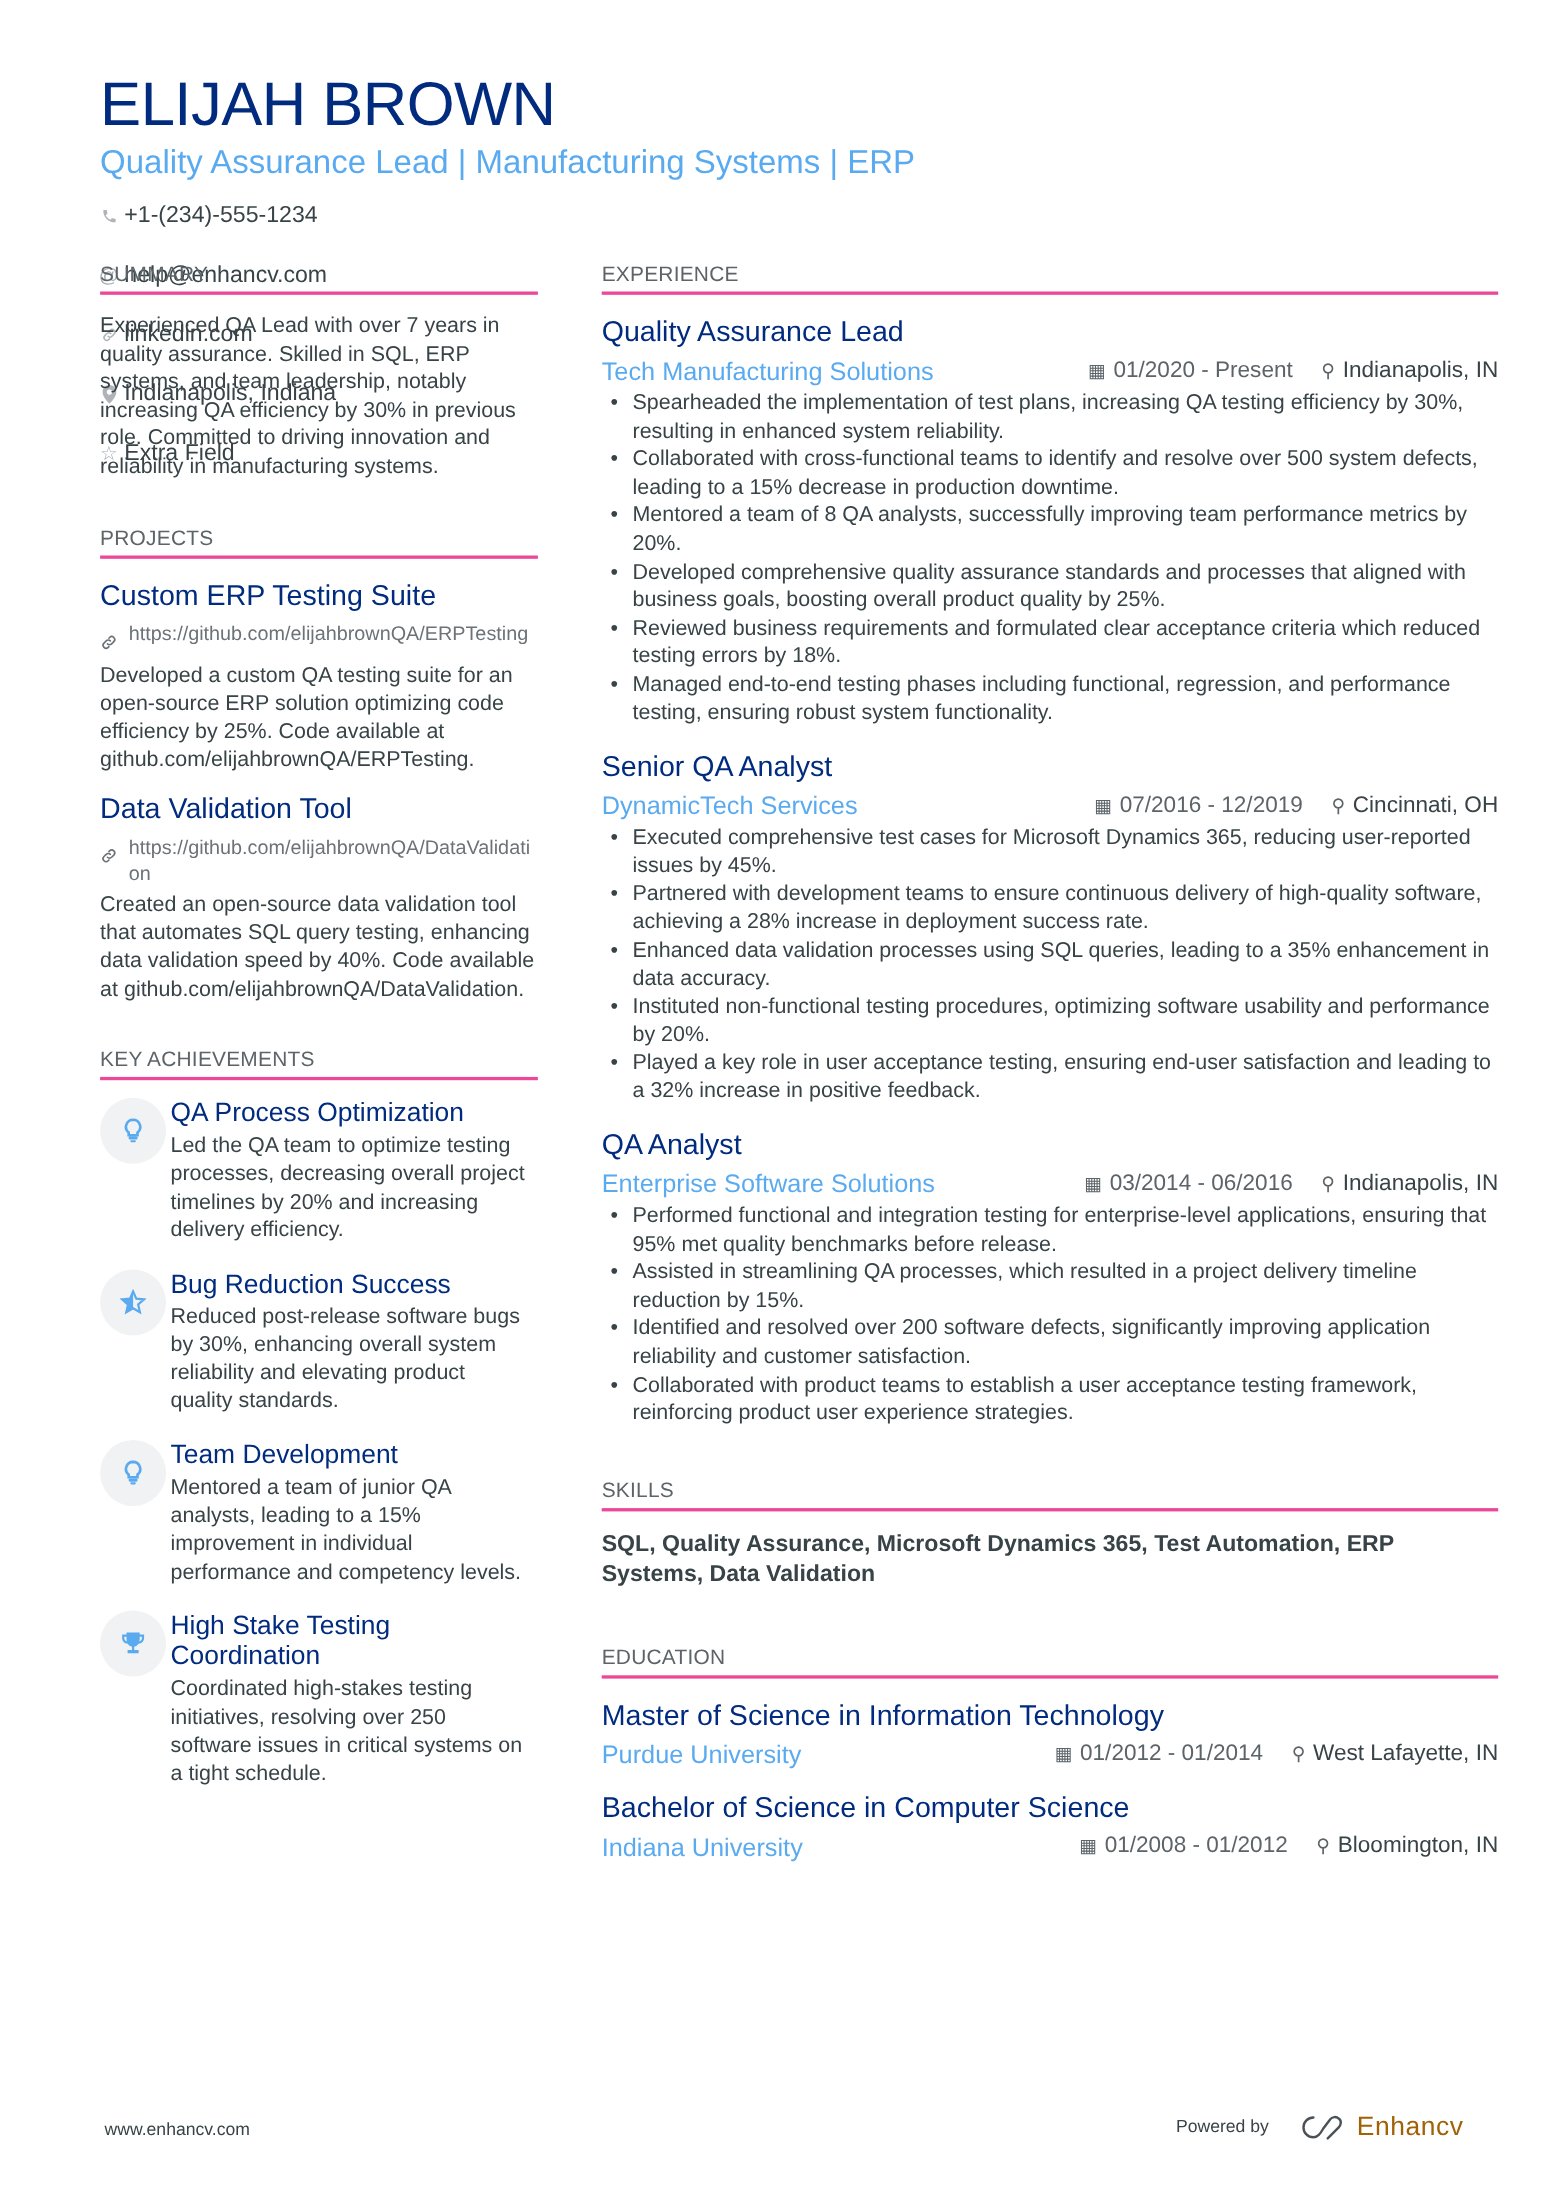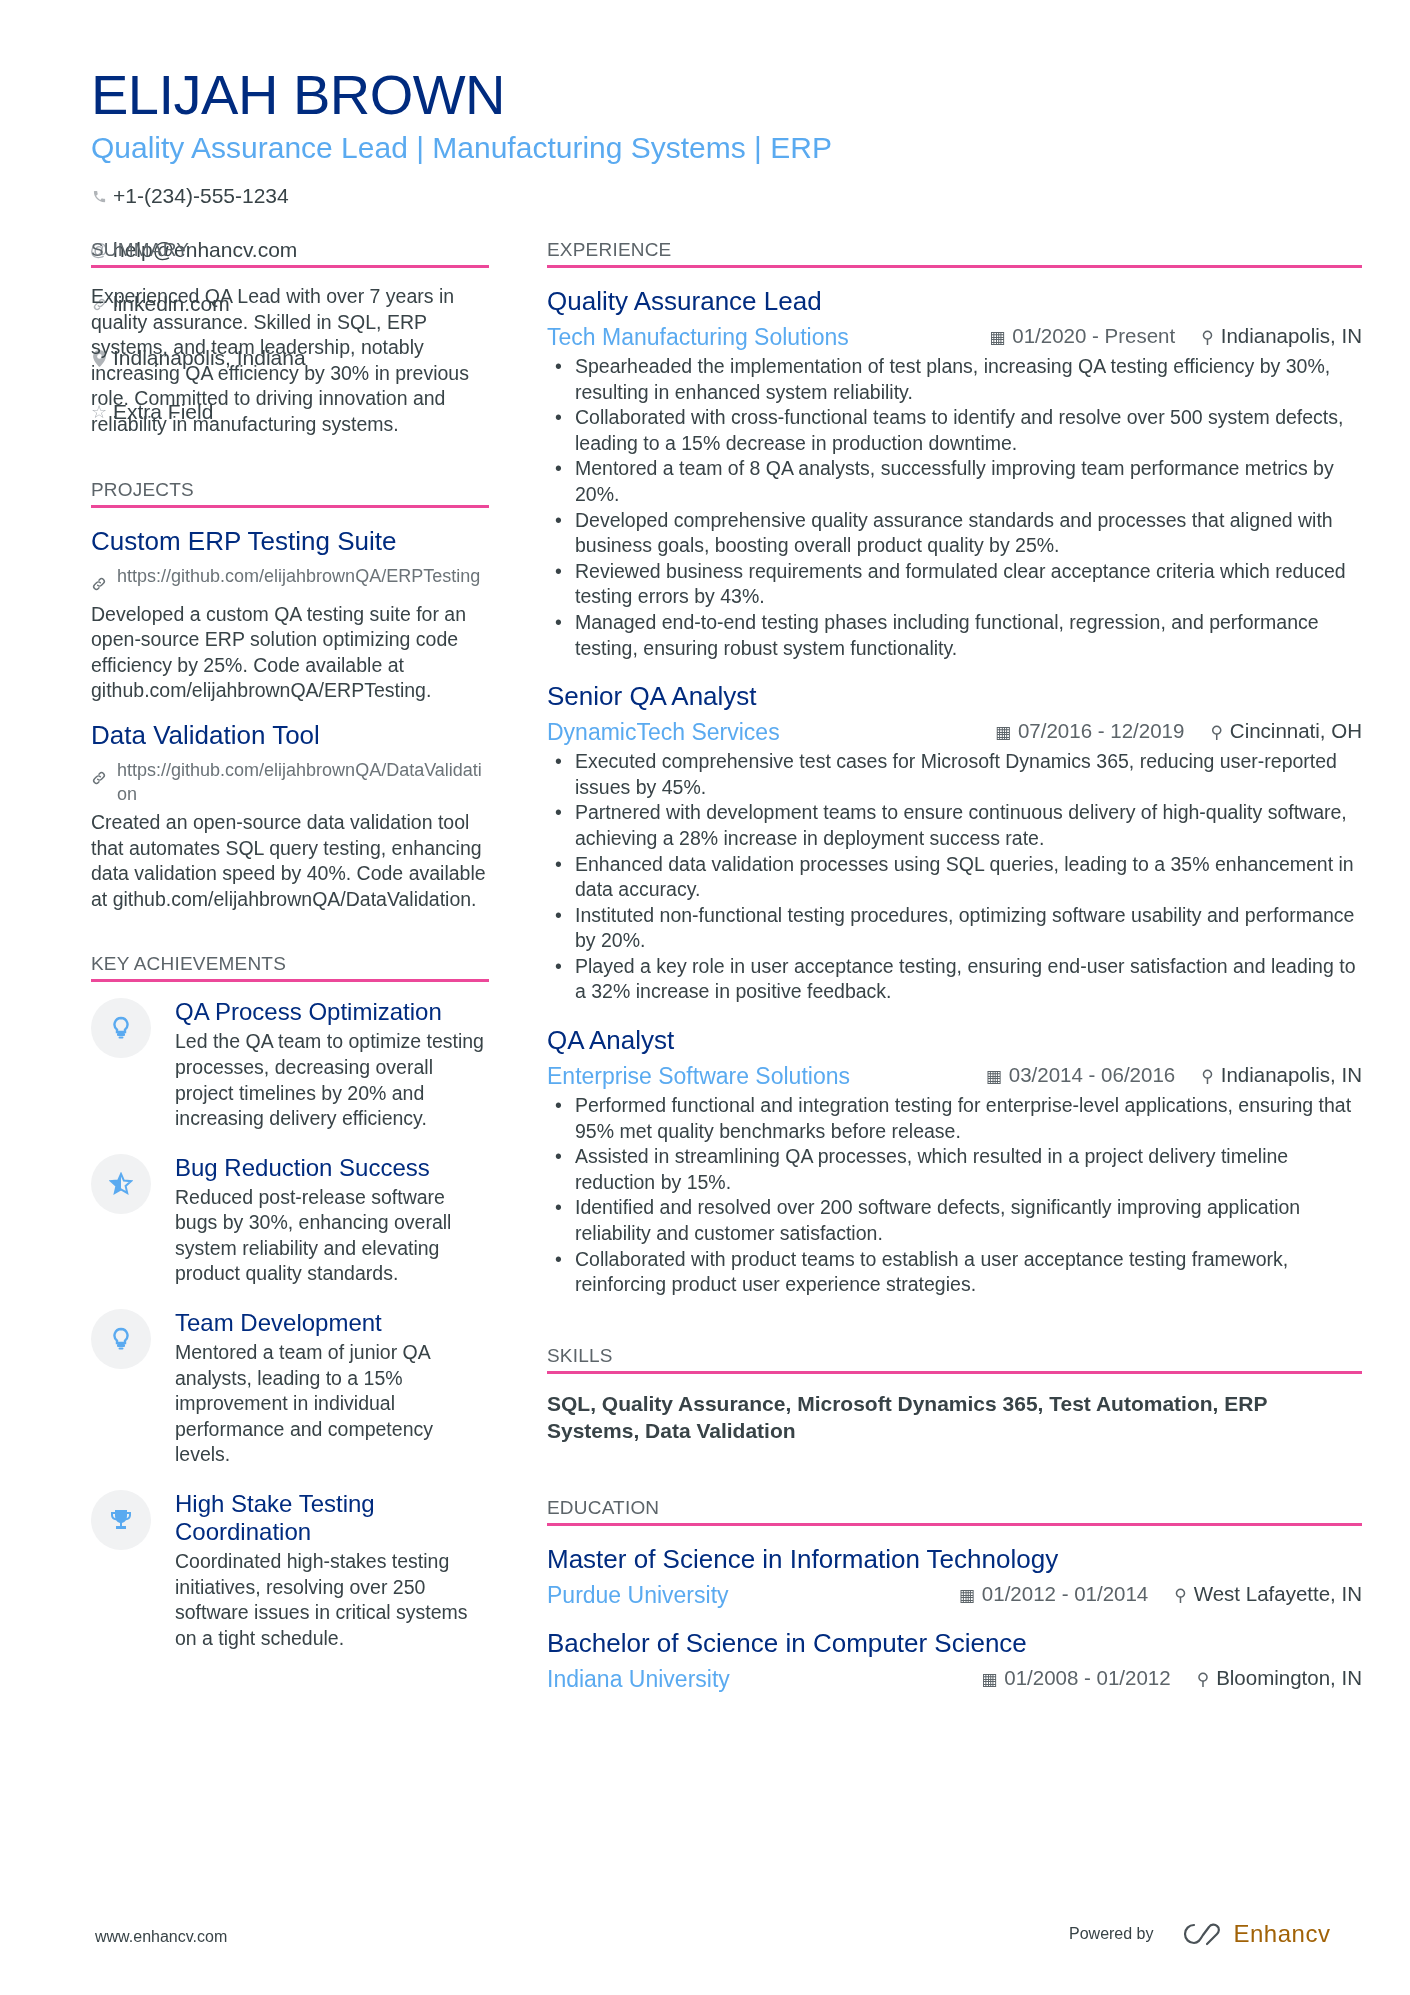--- a/index.html
+++ b/index.html
@@ -24,21 +24,21 @@
   .summary { margin-bottom: 40px; }
 
   .proj { margin-bottom: 14px; }
   .proj-title { font-size: 26px; line-height: 34px; color: #002b7f; margin-bottom: 6px; }
   .proj-link { display: flex; gap: 6px; font-size: 18px; line-height: 24px; color: #6b7378; margin-bottom: 4px; }
   .proj-link .ico { color: #6b7378; font-size: 18px; width: 20px; padding-top: 10px; }
   .proj-link span.txt { word-break: break-all; width: 370px; }
 
   .projects { margin-bottom: 40px; }
 
-  .ach { display: flex; gap: 24px; margin-bottom: 22px; }
+  .ach { display: flex; gap: 4px; margin-bottom: 22px; }
   .ach-ico { width: 60px; height: 60px; border-radius: 50%; background: #f1f2f3; flex: none; display: flex; align-items: center; justify-content: center; color: #5aaaf0; font-size: 22px; }
   .ach-body { width: 322px; }
   .ach-title { font-size: 24px; line-height: 28px; color: #002b7f; margin-bottom: 3px; }
 
   .job { margin-bottom: 18px; }
   .job-title { font-size: 26px; line-height: 34px; color: #002b7f; margin-bottom: 4px; }
   .job-meta { display: flex; justify-content: space-between; align-items: center; margin-bottom: 2px; }
   .company { font-size: 23px; line-height: 30px; color: #5aaaf0; }
   .meta-right { display: flex; gap: 26px; font-size: 20.5px; line-height: 28px; color: #384347; }
   .meta-right .date { color: #5c6469; }
@@ -211,21 +211,21 @@
           <div class="meta-right">
             <span class="date"><span class="ico">▦</span><span>01/2020 - Present</span></span>
             <span><span class="ico">⚲</span><span>Indianapolis, IN</span></span>
           </div>
         </div>
         <ul class="bullets">
           <li>Spearheaded the implementation of test plans, increasing QA testing efficiency by 30%, resulting in enhanced system reliability.</li>
           <li>Collaborated with cross-functional teams to identify and resolve over 500 system defects, leading to a 15% decrease in production downtime.</li>
           <li>Mentored a team of 8 QA analysts, successfully improving team performance metrics by 20%.</li>
           <li>Developed comprehensive quality assurance standards and processes that aligned with business goals, boosting overall product quality by 25%.</li>
-          <li>Reviewed business requirements and formulated clear acceptance criteria which reduced testing errors by 43%.</li>
+          <li>Reviewed business requirements and formulated clear acceptance criteria which reduced testing errors by 18%.</li>
           <li>Managed end-to-end testing phases including functional, regression, and performance testing, ensuring robust system functionality.</li>
         </ul>
       </div>
 
       <div class="job">
         <div class="job-title">Senior QA Analyst</div>
         <div class="job-meta">
           <div class="company">DynamicTech Services</div>
           <div class="meta-right">
             <span class="date"><span class="ico">▦</span><span>07/2016 - 12/2019</span></span>

